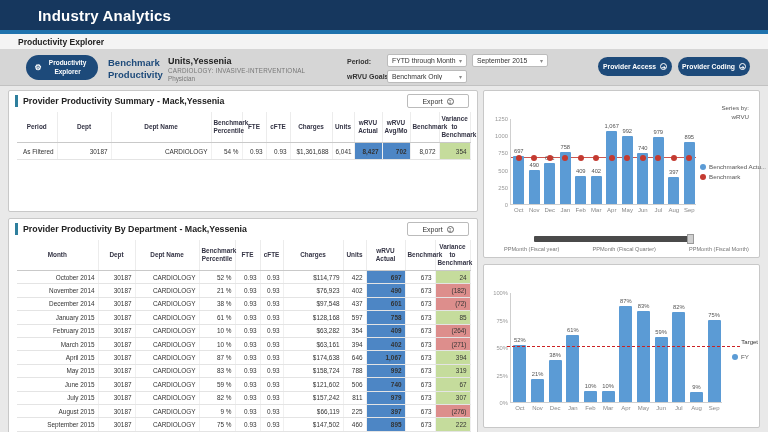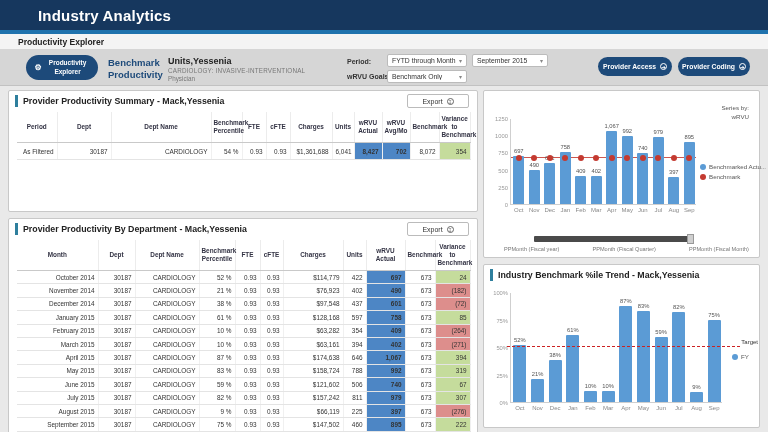--- a/index.html
+++ b/index.html
@@ -462,24 +462,20 @@
       <div class="slider-handle"></div>
     </div>
     <div class="slider-labels" style="left:20px; top:155px; width:245px;" id="slider-labels">
         <span>PPMonth (Fiscal year)</span>
         <span>PPMonth (Fiscal Quarter)</span>
         <span>PPMonth (Fiscal Month)</span>
       </div>
   </div>
 
   <div class="panel p-bench">
-    <div class="panel-head">
-      <div class="accent"></div>
-      <div class="p-title">Industry Benchmark %ile Trend - Mack,Yessenia</div>
-    </div>
     <div class="plot" id="plot2" style="left:26px; top:28px; width:212px; height:110px;">
         <span class="ytick" style="top: 110px;">0%</span>
         <span class="ytick" style="top: 82.5px;">25%</span>
         <span class="ytick" style="top: 55px;">50%</span>
         <span class="ytick" style="top: 27.5px;">75%</span>
         <span class="ytick" style="top: 0px;">100%</span>
         <div class="bar" style="left: 2.33333px; width: 13px; height: 57.2px;"></div>
         <span class="bar-label" style="left: 8.83333px; bottom: 59.2px;">52%</span>
         <span class="xlab" style="left: 8.83333px;">Oct</span>
         <div class="bar" style="left: 20px; width: 13px; height: 23.1px;"></div>

